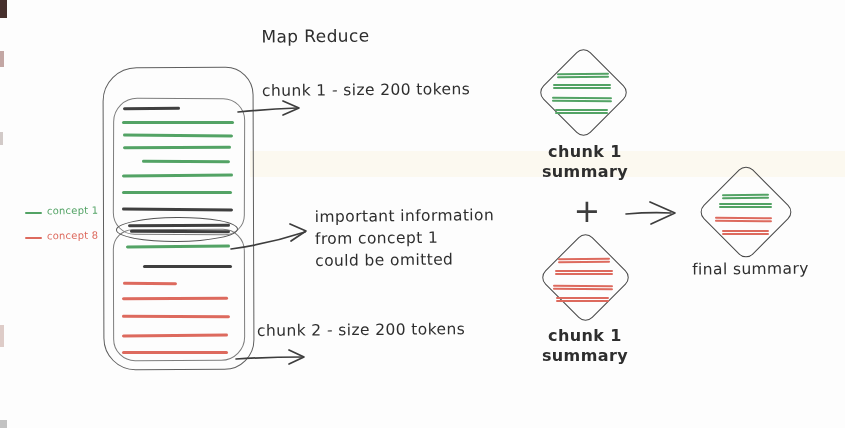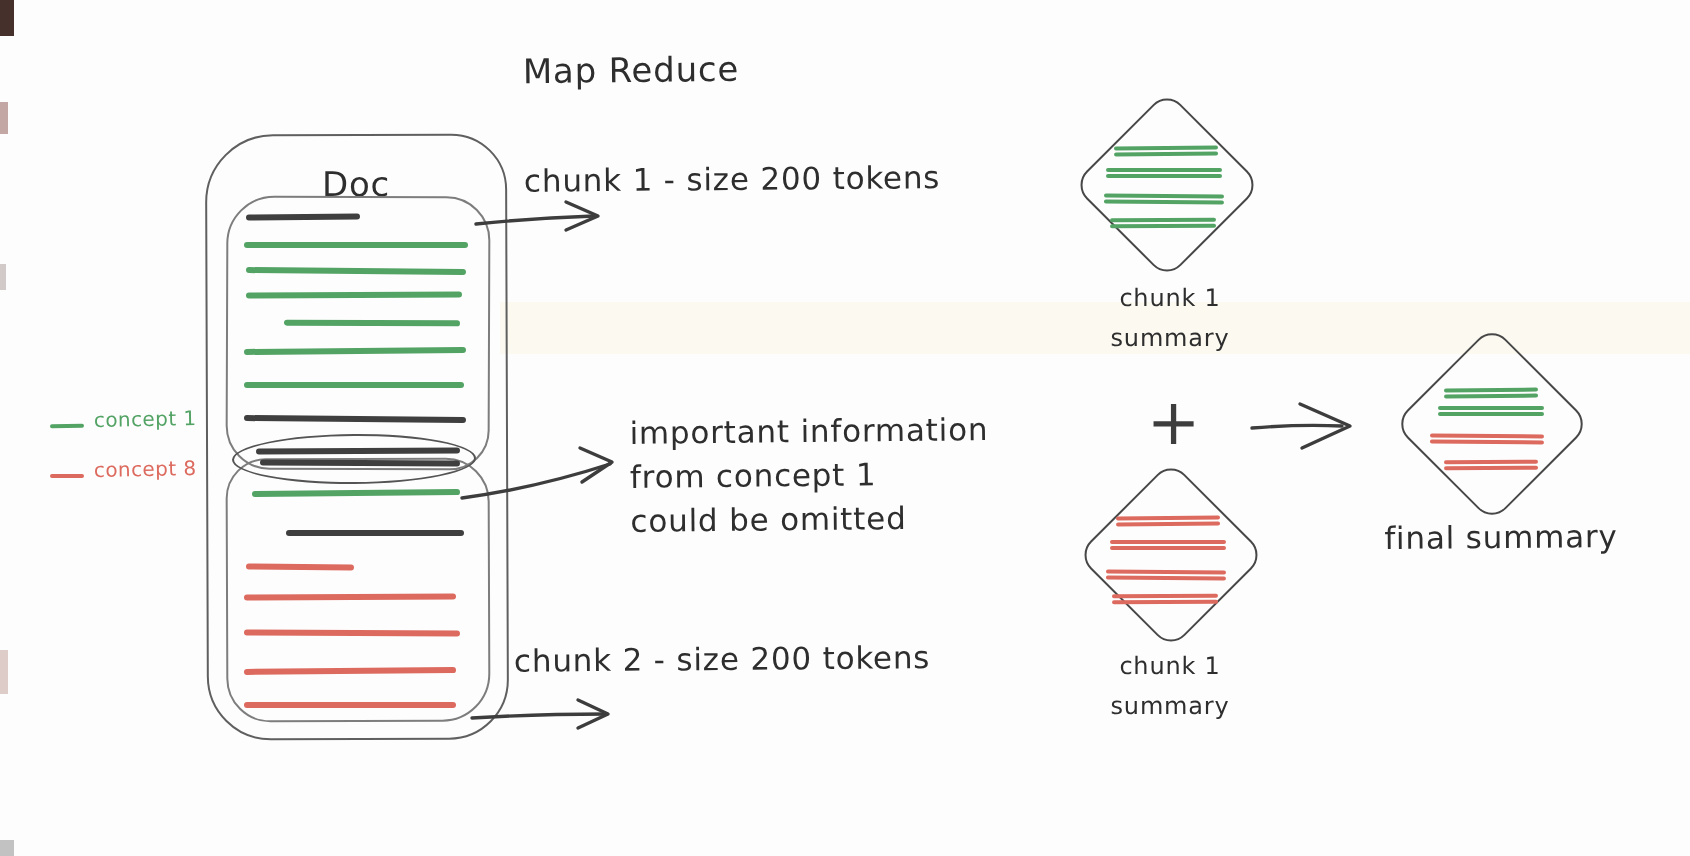--- a/index.html
+++ b/index.html
@@ -27,21 +27,21 @@
   .lines-layer{position:absolute;inset:0;pointer-events:none;}
   .sketch-line{position:absolute;border-radius:3px;}
   .legend-label{font-size:10px;letter-spacing:0.2px;transform:rotate(-1deg);}
   .annot{font-size:15.5px;transform:rotate(-0.5deg);}
   .omitted-block{position:absolute;left:315px;top:205px;line-height:22px;font-size:15.5px;transform:rotate(-0.6deg);}
   .omitted-block div{white-space:nowrap;}
   .diamond-shape{
     position:absolute;border:1.9px solid #474747;border-radius:10px;
     transform:rotate(45deg);background:transparent;
   }
-  .dlabel{font-size:12px;}
+  .dlabel{font-size:16px;font-weight:bold;}
   .plus{position:absolute;left:566px;top:190px;width:42px;height:42px;
     font-size:32px;line-height:42px;text-align:center;color:#3d3d3d;font-weight:400;}
   svg.arrows{position:absolute;inset:0;pointer-events:none;}
   svg.arrows path{stroke:#3d3d3d;stroke-width:1.7;fill:none;stroke-linecap:round;stroke-linejoin:round;}
   .artifact{position:absolute;}
   .cream-band{position:absolute;left:250px;top:151px;width:595px;height:26px;
     background:rgba(250,243,221,0.40);}
 </style>
 </head>
 <body>
@@ -51,21 +51,20 @@
   <div class="artifact" style="left:0;top:0;width:7px;height:18px;background:#46302c;"></div>
   <div class="artifact" style="left:0;top:51px;width:4px;height:16px;background:#a57a74;opacity:.65;"></div>
   <div class="artifact" style="left:0;top:132px;width:3px;height:13px;background:#d2cac8;"></div>
   <div class="artifact" style="left:0;top:325px;width:4px;height:22px;background:#c9aba5;opacity:.6;"></div>
   <div class="artifact" style="left:0;top:420px;width:7px;height:8px;background:#a8a8a8;opacity:.7;"></div>
   <div class="cream-band"></div>
 
   <div class="hand title centered" style="left:253px;top:26px;width:125px;">Map Reduce</div>
 
   <div class="doc-outer"></div>
-  <div class="hand centered" style="left:140px;top:83px;width:76px;font-size:17px;">Doc</div>
   <div class="chunk-box chunk1-box"></div>
   <div class="chunk-box chunk2-box"></div>
   <div class="overlap-ellipse"></div>
 
   <div class="lines-layer">
       <div class="sketch-line" style="left: 123px; top: 107px; width: 57px; height: 2.6px; background: rgb(63, 63, 63); transform: rotate(-0.5deg);"></div>
       <div class="sketch-line" style="left: 122px; top: 121px; width: 112px; height: 2.6px; background: rgb(83, 163, 101); transform: rotate(0deg);"></div>
       <div class="sketch-line" style="left: 123px; top: 134px; width: 110px; height: 2.6px; background: rgb(83, 163, 101); transform: rotate(0.5deg);"></div>
       <div class="sketch-line" style="left: 123px; top: 146px; width: 108px; height: 2.6px; background: rgb(83, 163, 101); transform: rotate(-0.25deg);"></div>
       <div class="sketch-line" style="left: 142px; top: 160px; width: 88px; height: 2.6px; background: rgb(83, 163, 101); transform: rotate(0.25deg);"></div>

